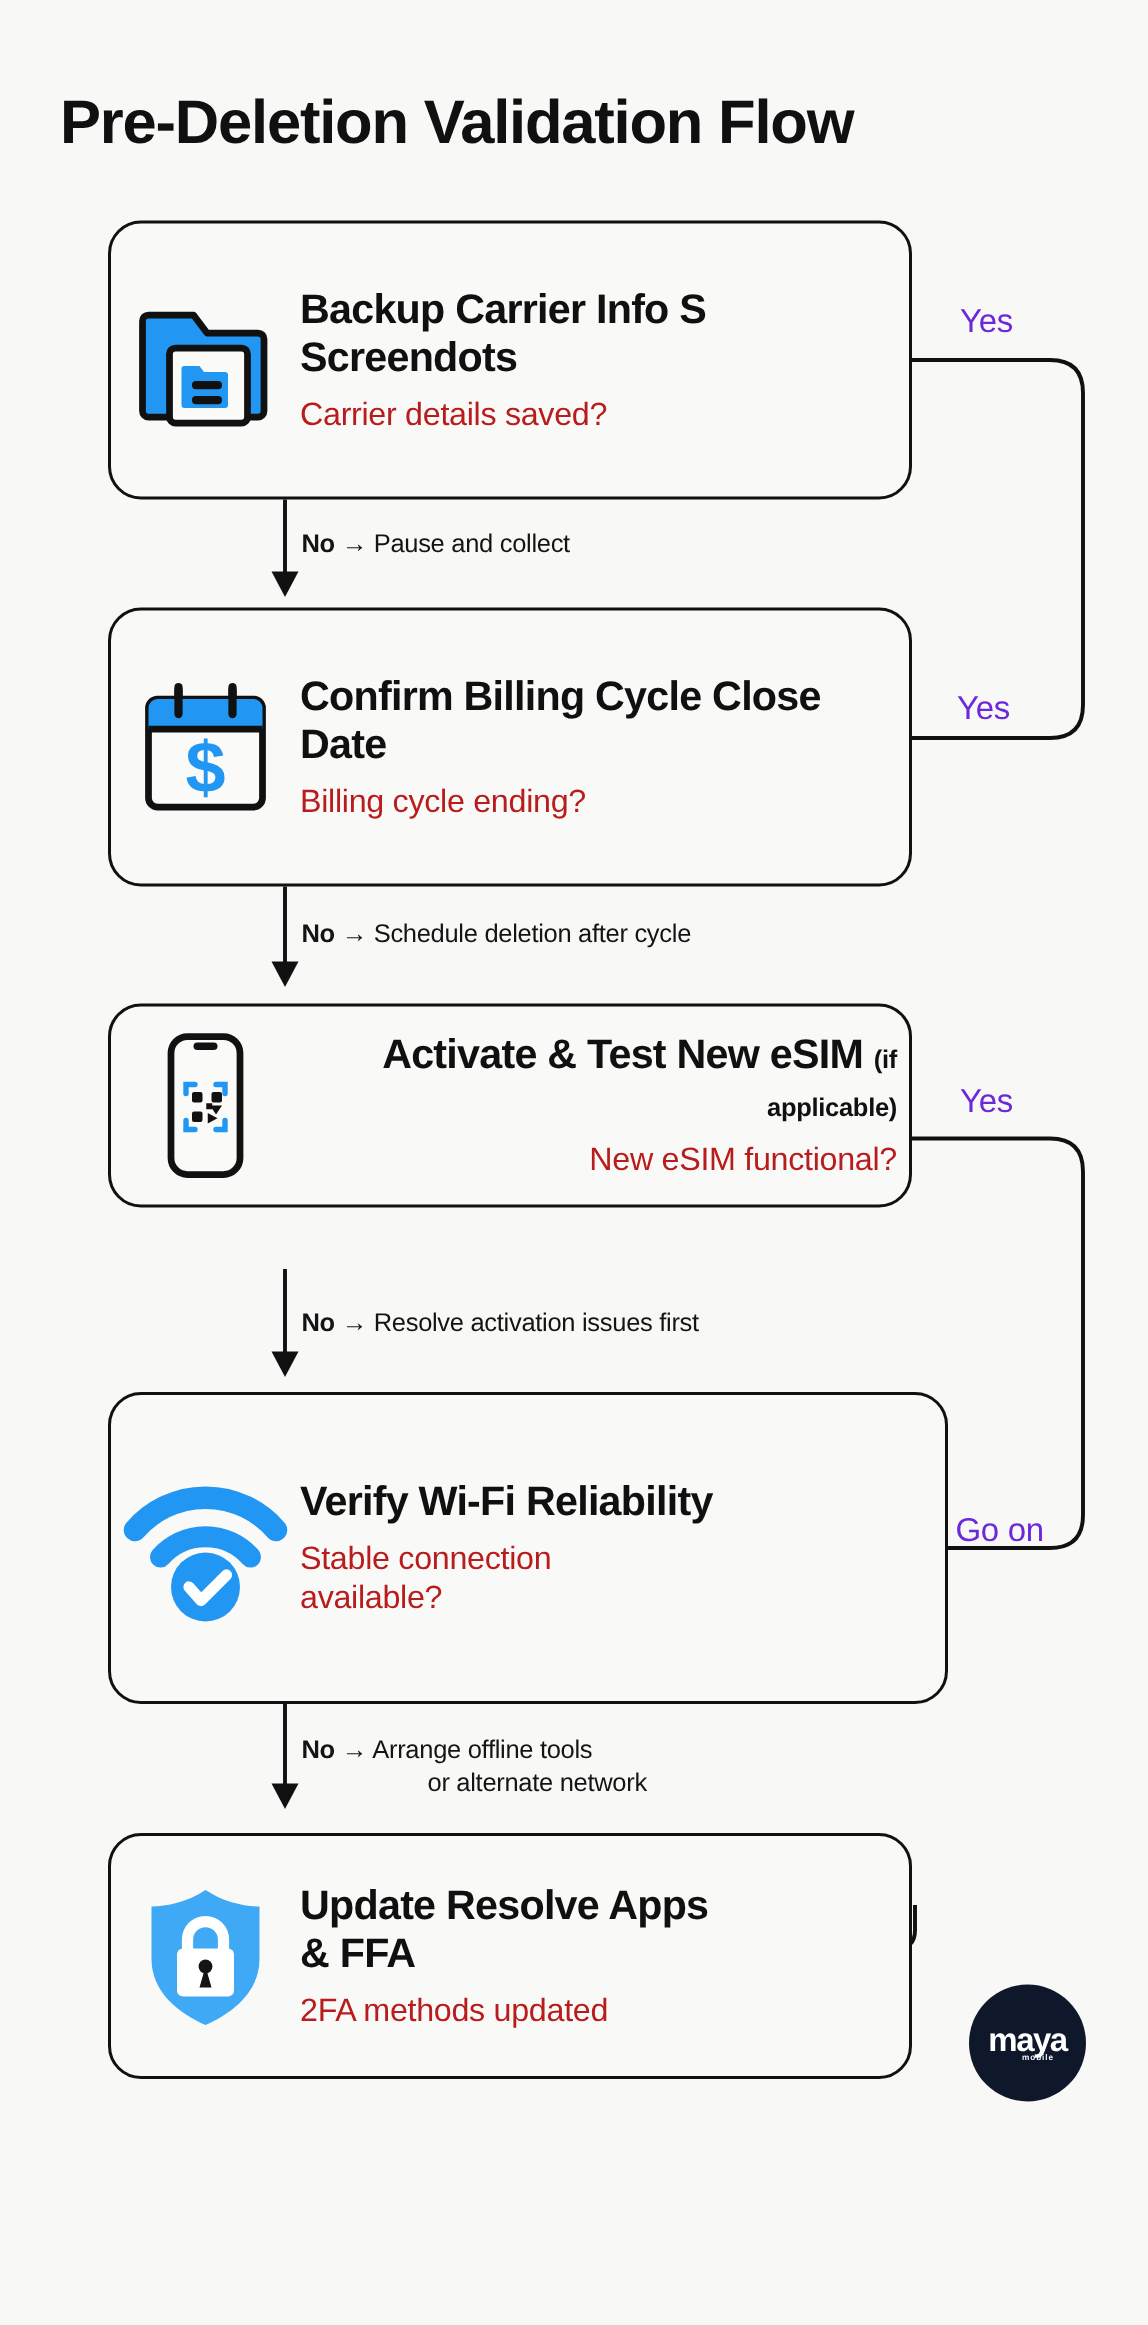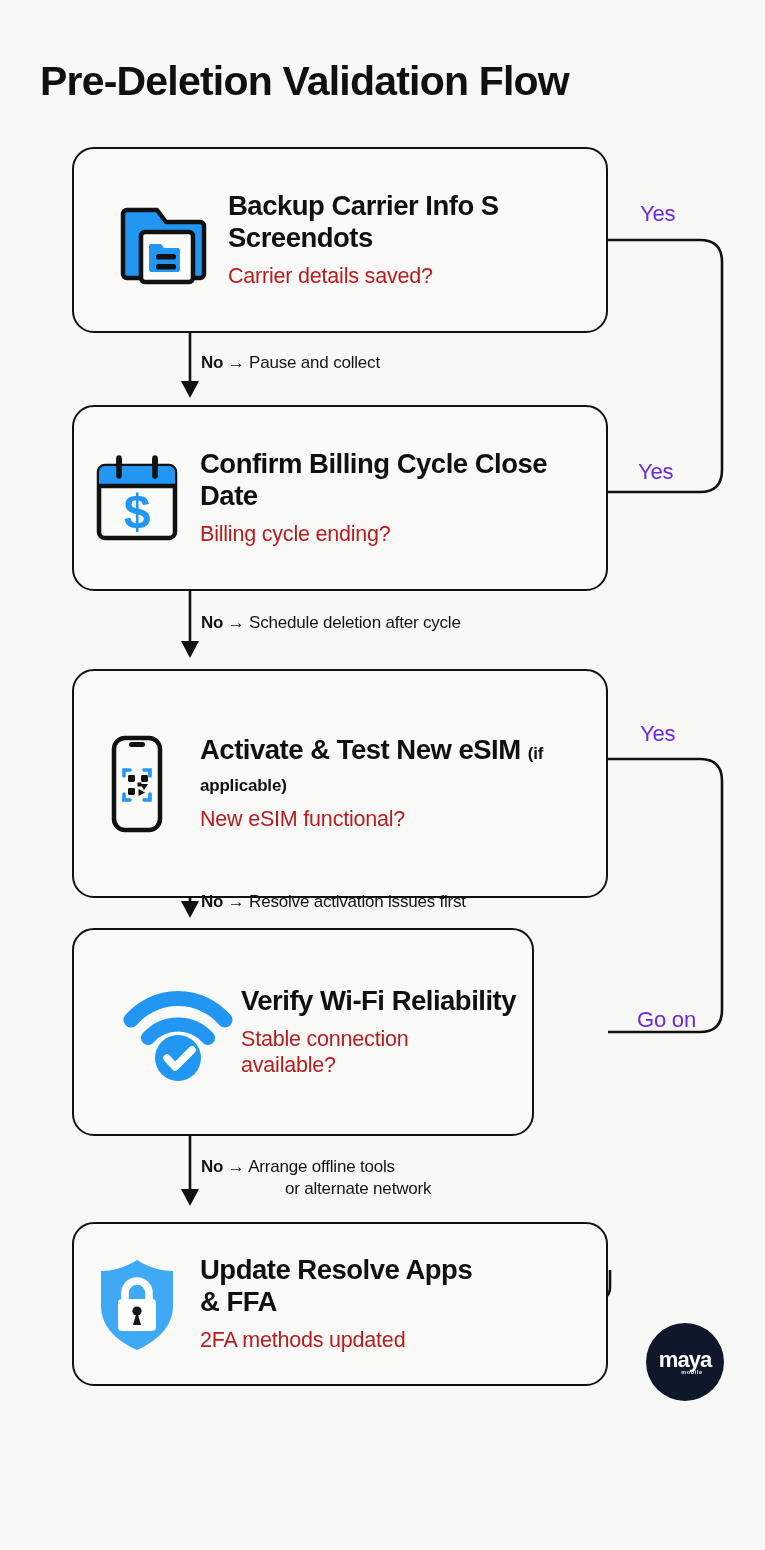--- a/index.html
+++ b/index.html
@@ -83,24 +83,24 @@
   .card-sub {
     font-size: 21.5px;
     font-weight: normal;
     line-height: 1.2;
     letter-spacing: -0.2px;
     color: #b91c1c;
     margin-top: 10px;
   }
 
   
-  #card-1 { left: 72px;  top: 147px;  width: 536px; height: 186px; padding-left: 28px; }
+  #card-1 { left: 72px;  top: 147px;  width: 536px; height: 186px; }
   #card-2 { left: 72px;  top: 405px;  width: 536px; height: 186px; }
-  #card-3 { left: 72px;  top: 669px;  width: 536px; height: 229px; }
-  #card-4 { left: 72px;  top: 928px;  width: 462px; height: 208px; padding-left: 41px; }
+  #card-3 { left: 72px;  top: 669px;  width: 536px; height: 136px; text-align: right; }
+  #card-4 { left: 72px;  top: 928px;  width: 560px; height: 208px; }
   #card-5 { left: 72px;  top: 1222px; width: 536px; height: 164px; }
 
   #card-5 .card-title { white-space: nowrap; }
 
   
   .edge-label {
     position: absolute;
     z-index: 3;
     font-size: 17px;
     letter-spacing: -0.2px;
@@ -116,21 +116,21 @@
     z-index: 3;
     font-size: 22px;
     letter-spacing: -0.2px;
     color: #6d28d9;
     white-space: nowrap;
   }
 
   
   #lbl-no-1 { left: 201px; top: 352px; }
   #lbl-no-2 { left: 201px; top: 612px; }
-  #lbl-no-3 { left: 201px; top: 871px; margin-top: 20px; }
+  #lbl-no-3 { left: 201px; top: 871px; }
   #lbl-no-4 { left: 201px; top: 1156px; }
   #lbl-no-4 .l2 { display: block; padding-left: 84px; }
 
   #lbl-yes-1 { left: 640px; top: 201px; }
   #lbl-yes-2 { left: 638px; top: 459px; }
   #lbl-yes-3 { left: 640px; top: 721px; }
   #lbl-goon-1 { left: 637px; top: 1007px; }
 
   
   .brand-badge {

